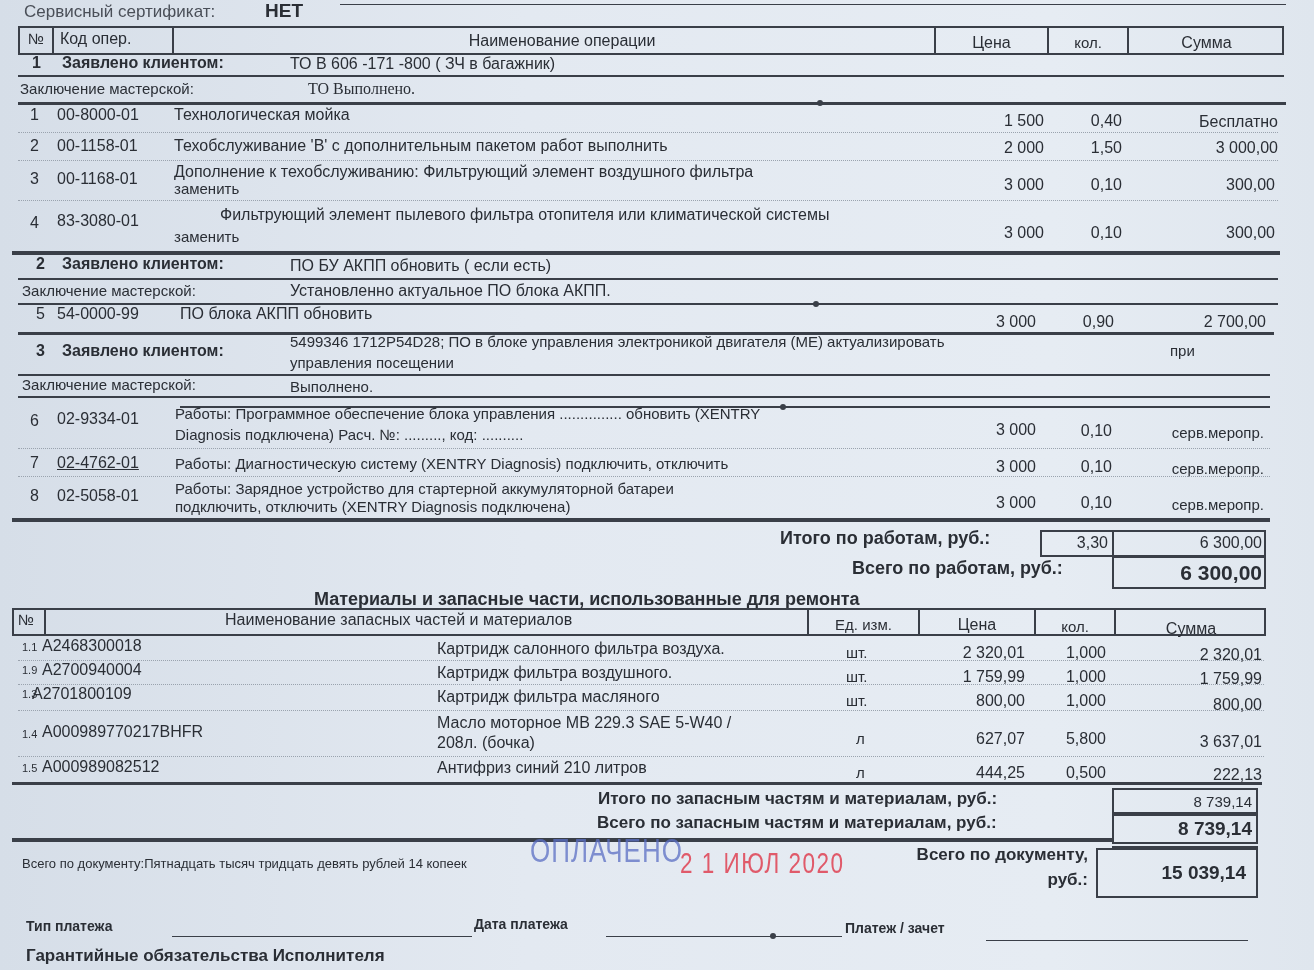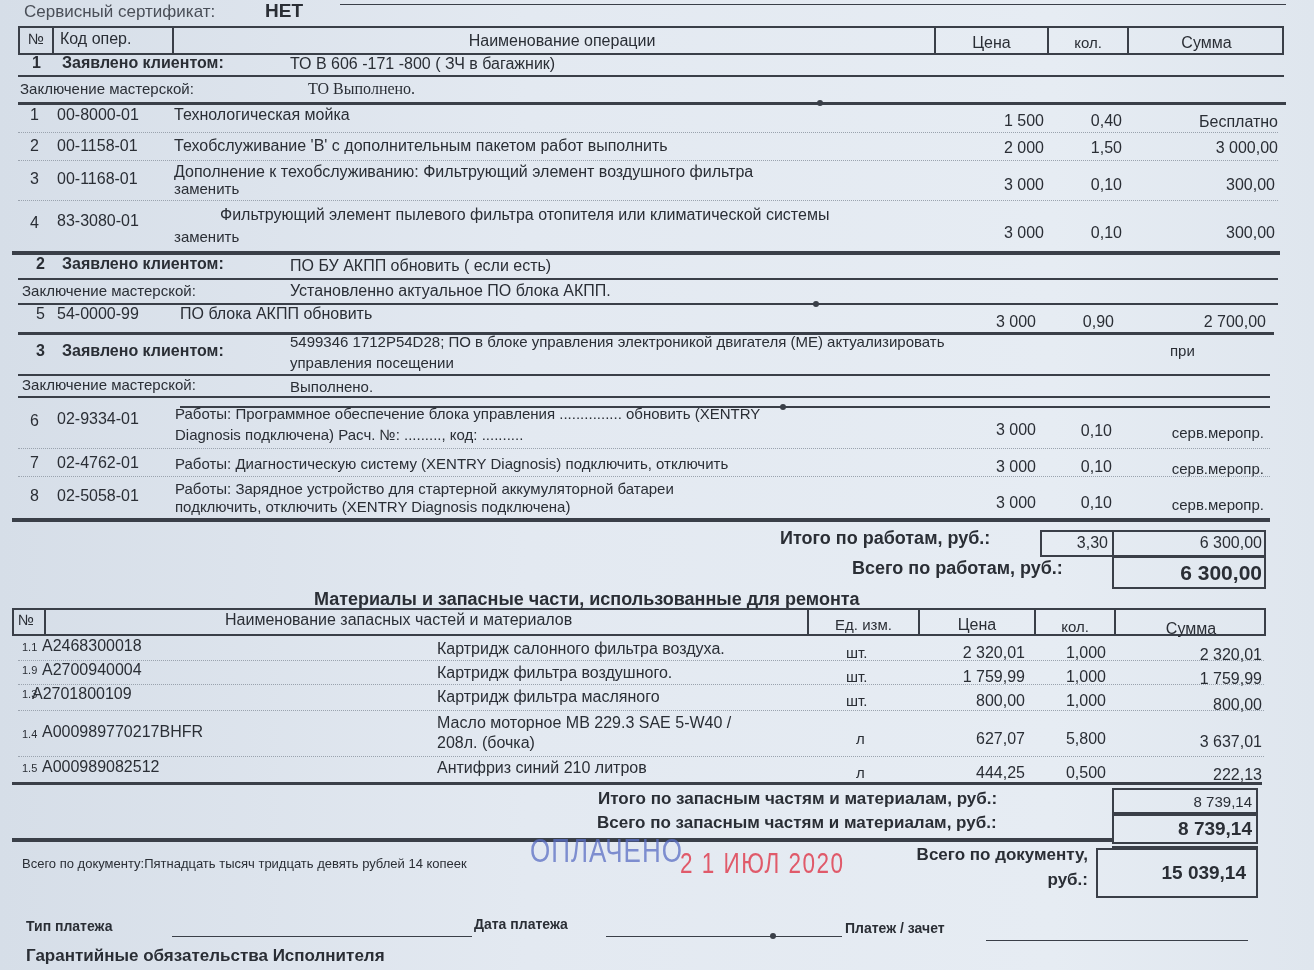--- a/index.html
+++ b/index.html
@@ -127,21 +127,21 @@
   <div class="abs t16" style="left:30px; top:412px;">6</div>
   <div class="abs t16" style="left:57px; top:410px;">02-9334-01</div>
   <div class="abs t15" style="left:175px; top:405px;">Работы: Программное обеспечение блока управления ............... обновить (XENTRY</div>
   <div class="abs t15" style="left:175px; top:426px;">Diagnosis подключена) Расч. №: ........., код: ..........</div>
   <div class="abs t16 r" style="left:940px; top:421px; width:96px;">3 000</div>
   <div class="abs t16 r" style="left:1050px; top:422px; width:62px;">0,10</div>
   <div class="abs t15 r" style="left:1130px; top:424px; width:134px;">серв.меропр.</div>
   <div class="hline dot" style="left:18px; top:448px; width:1252px;"></div>
 
   <div class="abs t16" style="left:30px; top:454px;">7</div>
-  <div class="abs t16" style="left:57px; top:454px;">02-4762-01</div>
+  <div class="abs t16" style="left:57px; top:454px;text-decoration:underline;">02-4762-01</div>
   <div class="abs t15" style="left:175px; top:455px;">Работы: Диагностическую систему (XENTRY Diagnosis) подключить, отключить</div>
   <div class="abs t16 r" style="left:940px; top:458px; width:96px;">3 000</div>
   <div class="abs t16 r" style="left:1050px; top:458px; width:62px;">0,10</div>
   <div class="abs t15 r" style="left:1130px; top:460px; width:134px;">серв.меропр.</div>
   <div class="hline dot" style="left:18px; top:476px; width:1252px;"></div>
 
   <div class="abs t16" style="left:30px; top:487px;">8</div>
   <div class="abs t16" style="left:57px; top:487px;">02-5058-01</div>
   <div class="abs t15" style="left:175px; top:480px;">Работы: Зарядное устройство для стартерной аккумуляторной батареи</div>
   <div class="abs t15" style="left:175px; top:498px;">подключить, отключить (XENTRY Diagnosis подключена)</div>

